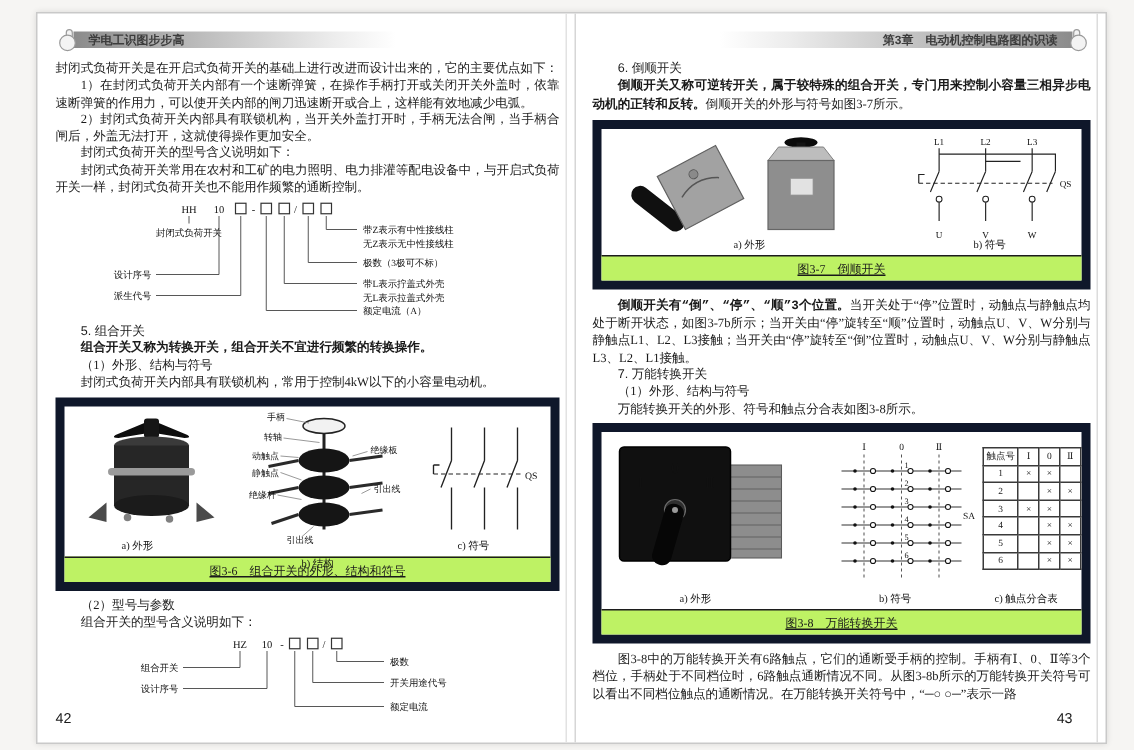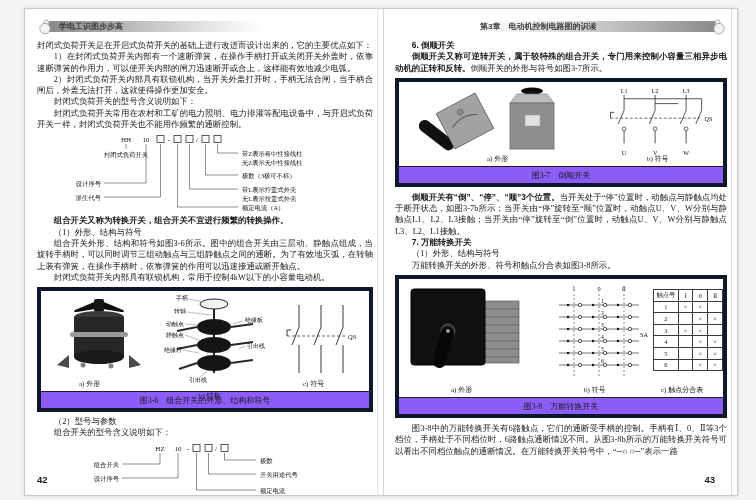--- a/index.html
+++ b/index.html
@@ -15,39 +15,39 @@
   .page.right{left:370px;width:332px;}
 
   
   .hdr{display:flex;align-items:center;margin-top:10px;height:15px;}
   .hdr .bar{height:11px;line-height:11px;font-family:"Liberation Sans",sans-serif;
             font-weight:bold;font-size:8px;color:#3c3c3c;}
   .hdr-l .bar{width:205px;background:linear-gradient(90deg,#8b8b8b 0,#bdbdbd 40%,#ececec 80%,rgba(255,255,255,0));
               padding-left:10px;margin-left:-4px;}
   .hdr-r{justify-content:flex-end;}
   .hdr-r .bar{width:225px;background:linear-gradient(270deg,#8b8b8b 0,#bdbdbd 40%,#ececec 80%,rgba(255,255,255,0));
-              padding-right:10px;margin-right:-4px;}
+              text-align:right;padding-right:10px;margin-right:-4px;}
   .thumb{flex:0 0 16px;z-index:2;}
 
   
   .txt{margin-top:6px;font-size:8.4px;line-height:11.3px;text-align:justify;}
   .txt p{margin:0;text-indent:2em;}
   .txt p.noind{text-indent:0;}
-  .bh{font-family:Liberation Sans, sans-serif;font-weight:bold;}
-  .h6{font-family:"Liberation Sans",sans-serif;font-weight:bold;margin:0;text-indent:2em;}
+  .bh{font-family:Liberation Mono, monospace;font-weight:bold;}
+  .h6{font-family:"Liberation Sans",sans-serif;font-weight:normal;margin:0;text-indent:2em;}
 
   
-  .fig{border:4px solid #0f172a;margin-top:4px;background:#fff;}
+  .fig{border:6px solid #0f172a;margin-top:4px;background:#fff;text-decoration:underline;}
   .figbody{position:relative;}
   .figbody svg{position:absolute;}
   .subcap{position:absolute;font-size:7px;color:#111;}
-  .figcap{border-top:1px solid #1c1c1c;background:#8b5cf6;text-align:center;
+  .figcap{border-top:1px solid #1c1c1c;background:#bef264;text-align:center;
           font-size:8px;padding:3px 0 2px 0;}
   .pnum{position:absolute;bottom:10px;font-family:"Liberation Sans",sans-serif;
-        font-weight:bold;font-size:9.5px;}
+        font-weight:normal;font-size:9.5px;}
   .pnum.l{left:0;}
   .pnum.r{right:12px;}
 
   svg text{font-family:"Liberation Serif","DejaVu Serif",serif;fill:#111;}
   .modelsvg{display:block;margin:3px auto 0 auto;}
   .ct{border-collapse:collapse;font-size:6.3px;background:#fff;}
   .ct td,.ct th{border:0.8px solid #3a3a3a;text-align:center;height:10.6px;padding:0;font-weight:normal;}
   .ct .c0{width:26px;}
   .ct .cx{width:15px;}
 </style>
@@ -107,23 +107,23 @@
           <text x="200" y="76.5">额定电流（A）</text>
           <text x="200" y="58.5">带L表示拧盖式外壳</text>
           <text x="200" y="67.5">无L表示拉盖式外壳</text>
           <text x="200" y="44.5">极数（3极可不标）</text>
           <text x="200" y="22.5">带Z表示有中性接线柱</text>
           <text x="200" y="31.5">无Z表示无中性接线柱</text>
         </g>
       </svg>
 
       <div class="txt" style="margin-top:4px;">
+        <p class="h6">5. 组合开关</p>
         <p class="bh">组合开关又称为转换开关，组合开关不宜进行频繁的转换操作。</p>
         <p>（1）外形、结构与符号</p>
-        <p>组合开关外形、结构和符号如图3-6所示。图中的组合开关由三层动、静触点组成，当旋转手柄时，可以同时调节三组动触点与三组静触点之间的通断。为了有效地灭弧，在转轴上装有弹簧，在操作手柄时，依靠弹簧的作用可以迅速接通或断开触点。</p>
         <p>封闭式负荷开关内部具有联锁机构，常用于控制4kW以下的小容量电动机。</p>
       </div>
 
       <div class="fig">
         <div class="figbody" style="height:100px;">
 
           <svg style="left:8px;top:4px;" width="100" height="84" viewBox="0 0 100 84">
             <path d="M50,5 L26,15 Q23,17 28,17 L46,14 L46,8 Z" fill="#0d0d0d"></path>
             <path d="M50,5 L74,15 Q77,17 72,17 L54,14 L54,8 Z" fill="#0d0d0d"></path>
             <rect x="45" y="4" width="10" height="13" rx="2" fill="#161616"></rect>

